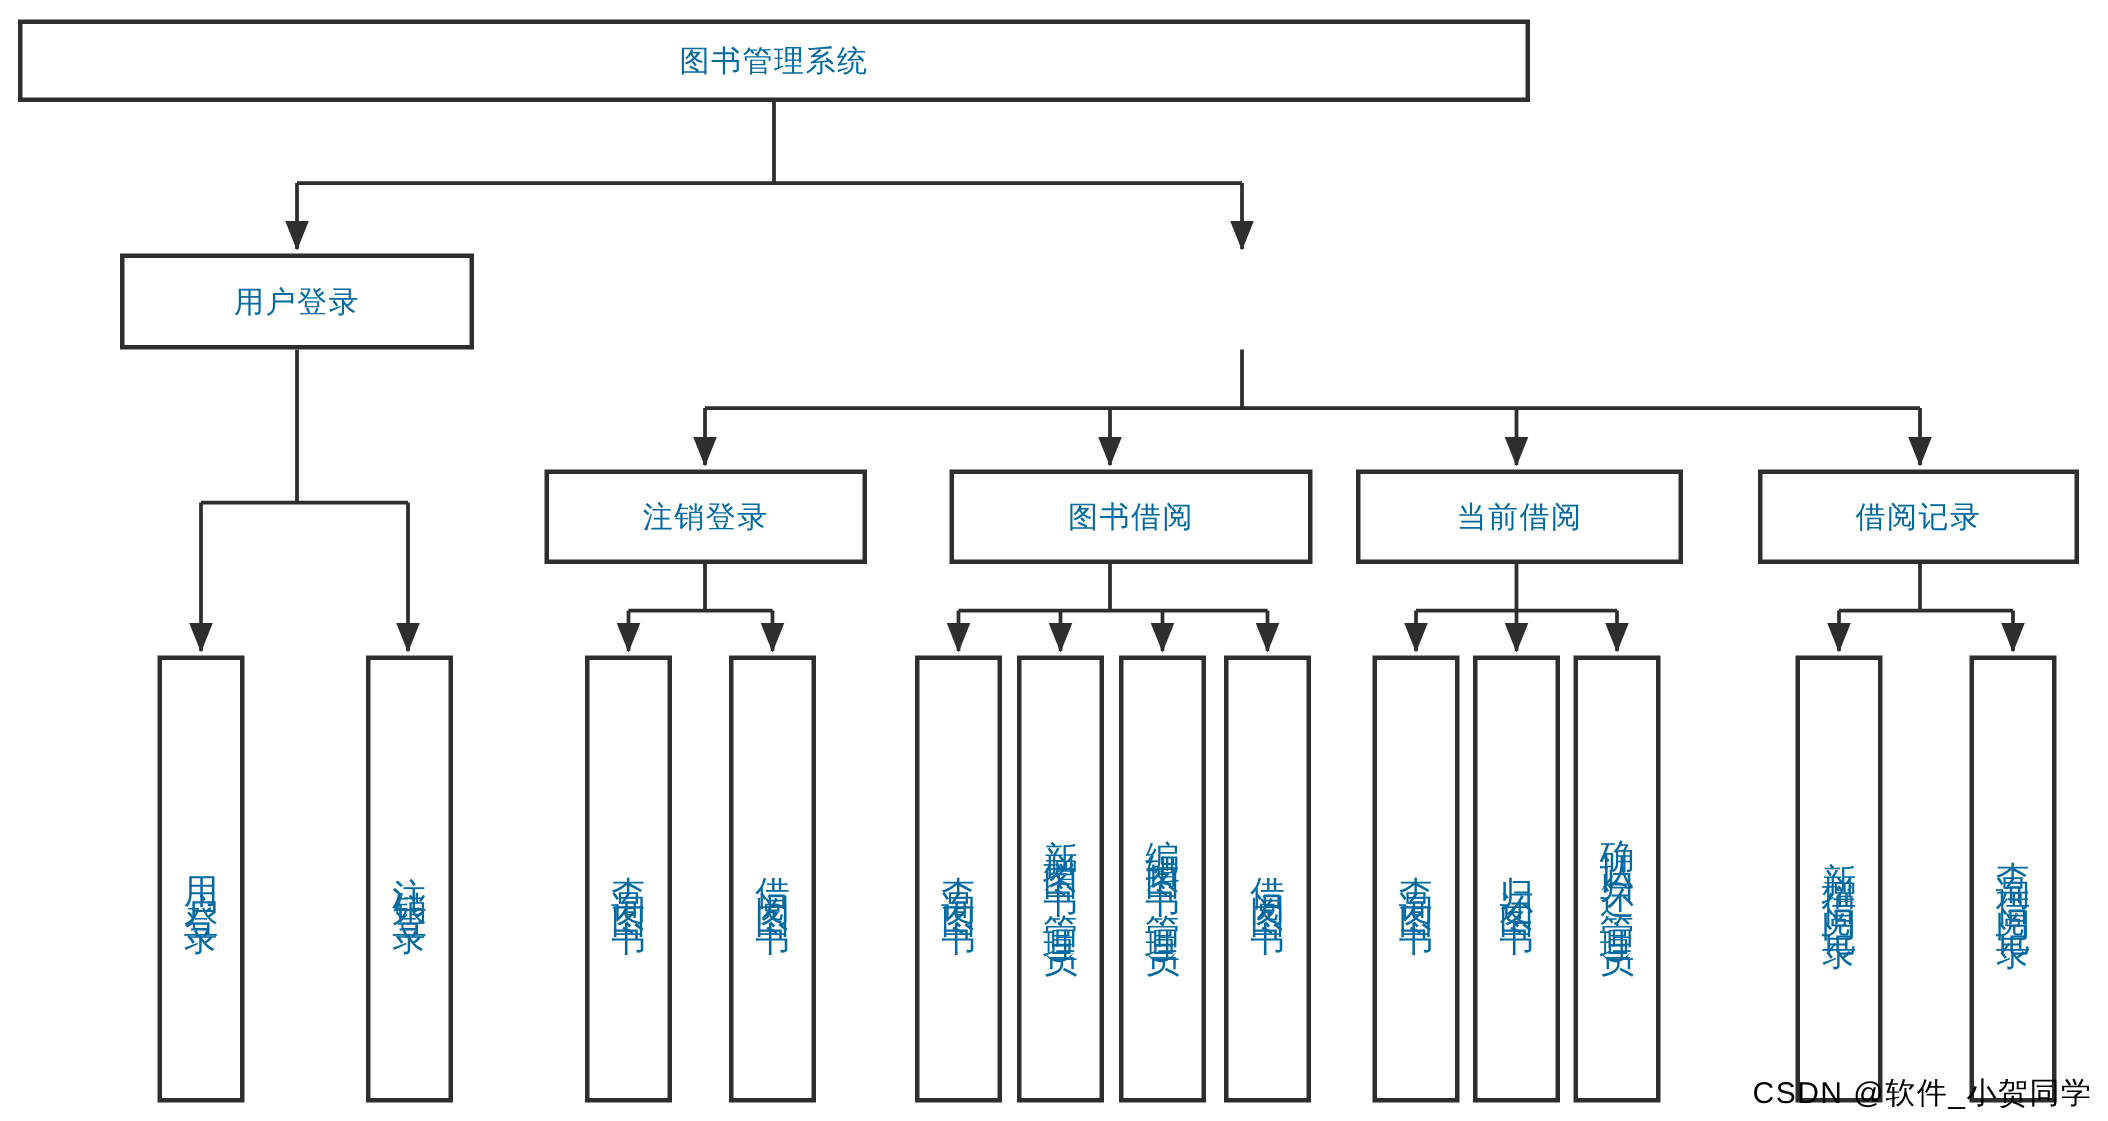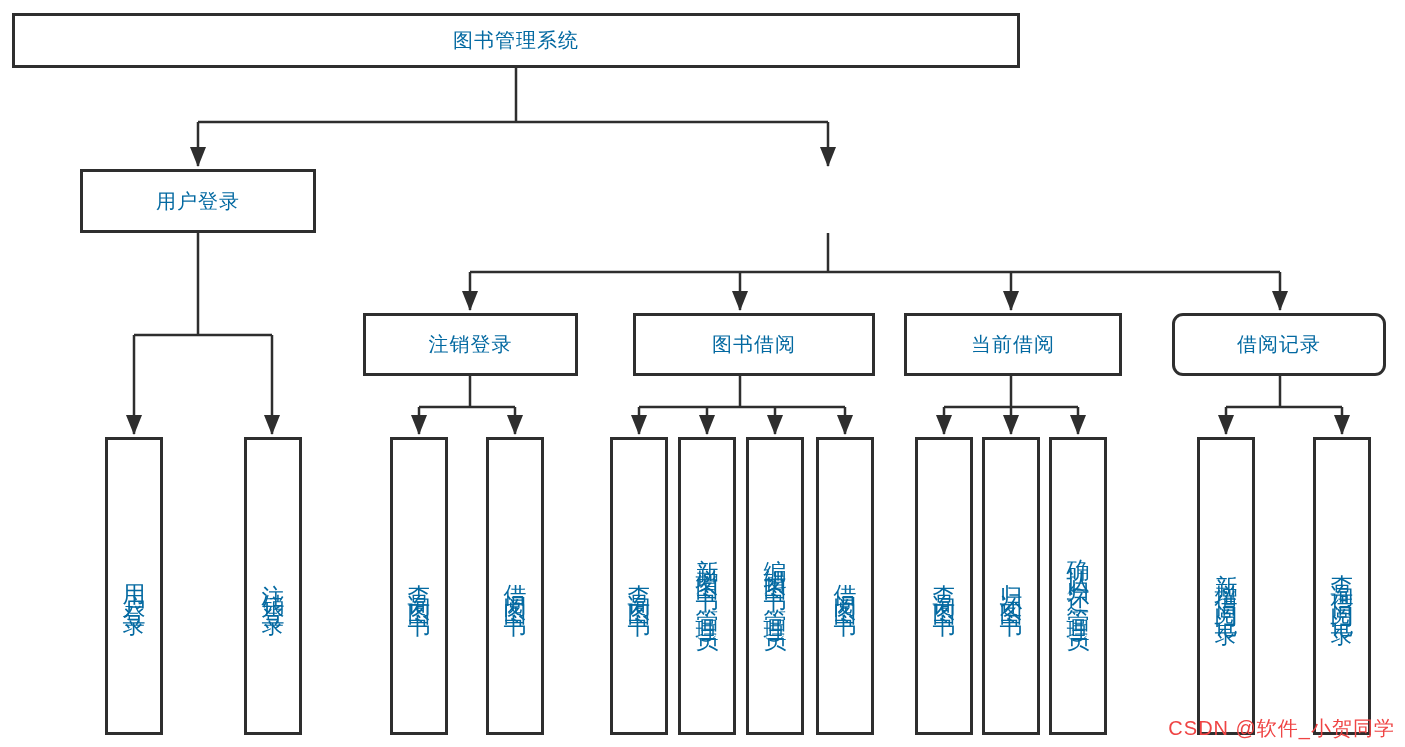--- a/index.html
+++ b/index.html
@@ -40,36 +40,36 @@
   .n-root   { left: 12px;  top: 13px;  width: 1008px; height: 55px; }
   
   .n-l2 { top: 169px; height: 64px; }
   .n-user-login    { left: 80px;  width: 236px; }
   .n-book-mgmt     { left: 710px; width: 237px; }
   
   .n-l3 { top: 313px; height: 63px; }
   .n-new-book      { left: 363px;  width: 215px; }
   .n-book-borrow   { left: 633px;  width: 242px; }
   .n-cur-borrow    { left: 904px;  width: 218px; }
-  .n-borrow-rec    { left: 1172px; width: 214px; border-radius: 11px; }
+  .n-borrow-rec    { left: 1172px; width: 214px; }
   
   .n-l4 { top: 437px; height: 298px; width: 58px; }
   .x1  { left: 105px; }  .x2  { left: 244px; }
   .x3  { left: 390px; }  .x4  { left: 486px; }
   .x5  { left: 610px; }  .x6  { left: 678px; }
   .x7  { left: 746px; }  .x8  { left: 816px; }
   .x9  { left: 915px; }  .x10 { left: 982px; }
   .x11 { left: 1049px; }
   .x12 { left: 1197px; } .x13 { left: 1313px; }
   #watermark {
     position: absolute;
     right: 10px;
     bottom: 5px;
     font-size: 20px;
-    color: #ef4444;
+    color: #000000;
     z-index: 3;
     letter-spacing: 1px;
   }
 </style>
 </head>
 <body>
 
 <div id="canvas">
 
   <svg id="connector-layer" viewBox="0 0 1405 747" xmlns="http://www.w3.org/2000/svg">

